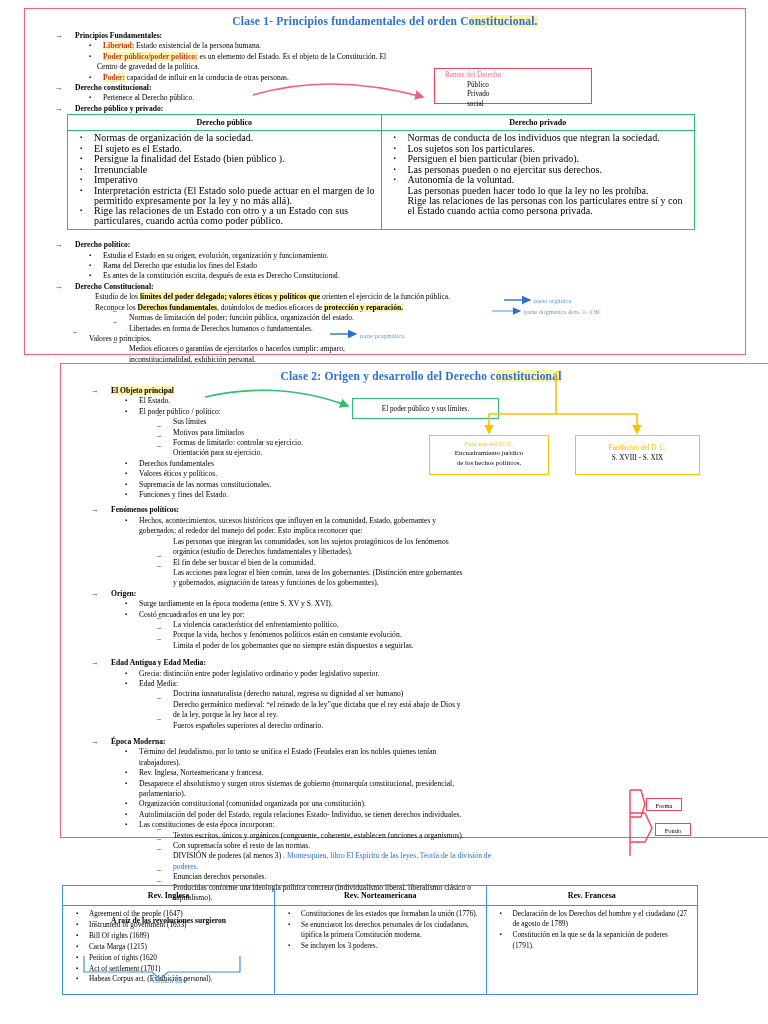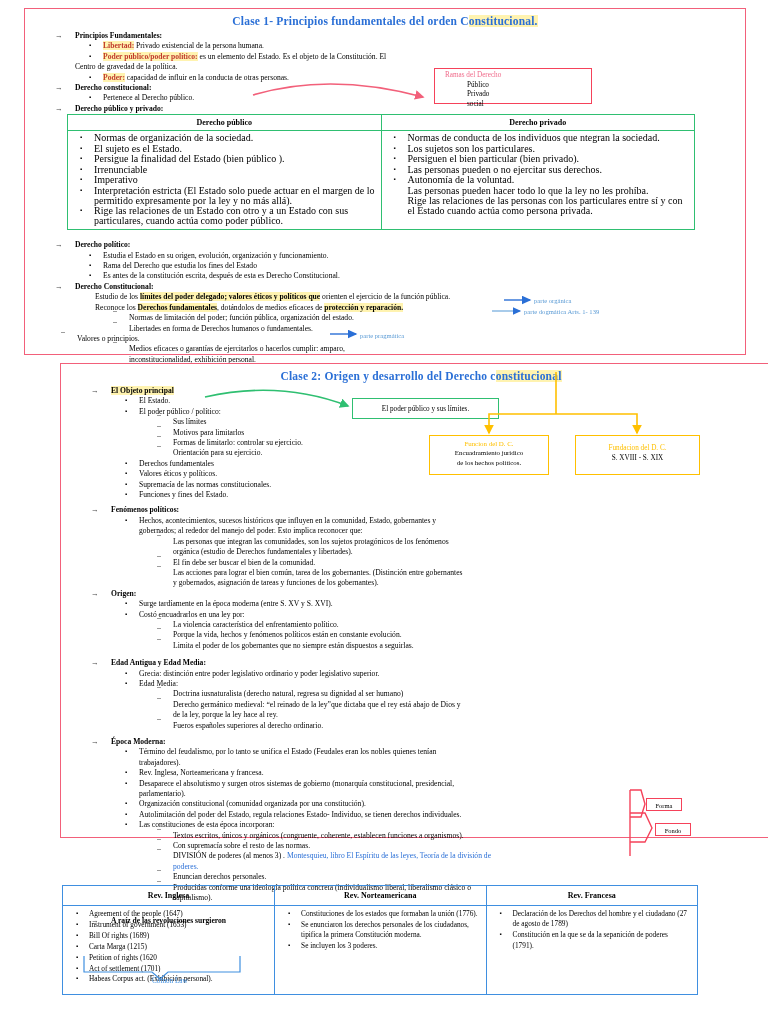--- a/index.html
+++ b/index.html
@@ -152,27 +152,27 @@
 
   <div class="panel" id="panel-clase1">
     <div class="clase-title">
       <span>Clase 1- Principios  fundamentales  del orden C</span><span class="hl">onstitucional.</span>
     </div>
 
     <div class="body">
       <div class="lvl1">Principios Fundamentales:</div>
 
       <div class="lvl2">
-        <span class="red hl">Libertad:</span><span> Privado existencial de la persona humana.</span>
+        <span class="red hl">Libertad:</span><span> Estado existencial de la persona humana.</span>
       </div>
 
       <div class="lvl2">
         <span class="red hl">Poder público/poder político:</span><span> es un elemento del Estado. Es el objeto de la Constitución. El</span>
       </div>
-      <div class="lvl2 noindent" style="margin-left:42px">Centro de gravedad de la política.</div>
+      <div class="lvl2 noindent" style="margin-left:64px">Centro de gravedad de la política.</div>
 
       <div class="lvl2">
         <span class="red hl">Poder:</span><span> capacidad de influir en la conducta de otras personas.</span>
       </div>
 
       <div class="lvl1">Derecho constitucional:</div>
       <div class="lvl2">Pertenece al Derecho público.</div>
 
       <div class="lvl1">Derecho público y privado:</div>
 
@@ -190,21 +190,21 @@
       <div class="plain">
         <span>Reconoce los </span><span class="hl b">Derechos fundamentales</span><span>, dotándolos de medios eficaces de </span><span class="hl b">protección y reparación.</span>
       </div>
 
       <div class="lvl3" style="margin-left:96px">
         <span>Normas de limitación del poder; función pública, organización del estado.</span>
       </div>
       <div class="lvl3" style="margin-left:96px">
         <span>Libertades en forma de Derechos humanos o fundamentales.</span>
       </div>
-      <div class="lvl3" style="margin-left:44px">Valores o principios.</div>
+      <div class="lvl3" style="margin-left:56px">Valores o principios.</div>
       <div class="lvl3" style="margin-left:96px">Medios eficaces o garantías de ejercitarlos o hacerlos cumplir: amparo,</div>
       <div class="lvl3 noindent" style="margin-left:96px">inconstitucionalidad, exhibición personal.</div>
       <div class="plain">Se debe estudiar como una ciencia que desarrolla conceptos, características y principios; más que solo normas</div>
       <div class="plain">constitucionales.</div>
     </div>
   </div>
 
   <div class="abs-note" style="left:534px;top:297px;">parte orgánica</div>
   <div class="abs-note" style="left:524px;top:308px;">parte dogmática Arts. 1- 139</div>
   <div class="abs-note" style="left:360px;top:332px;">parte pragmática</div>

